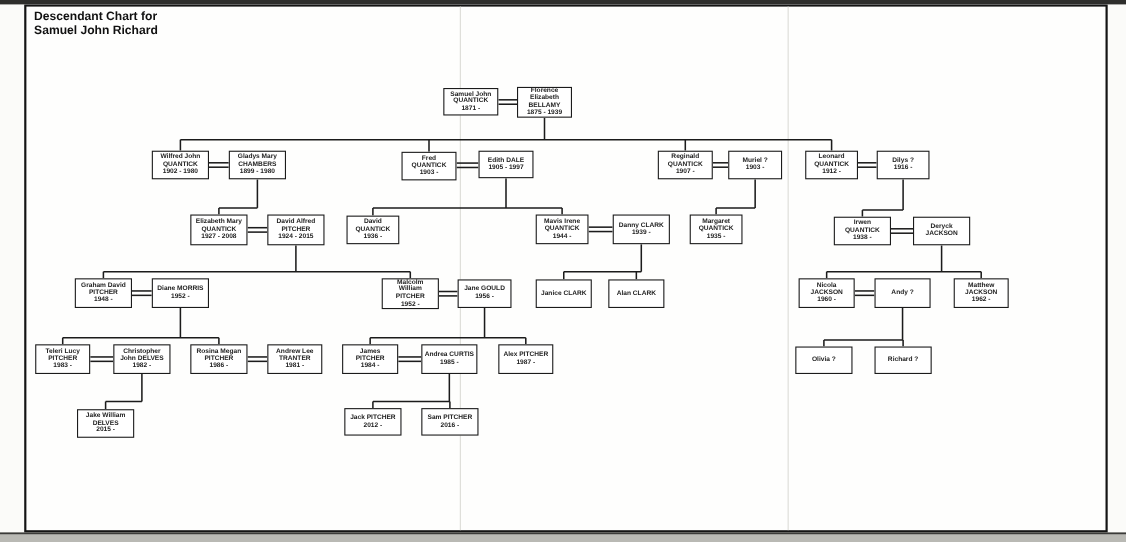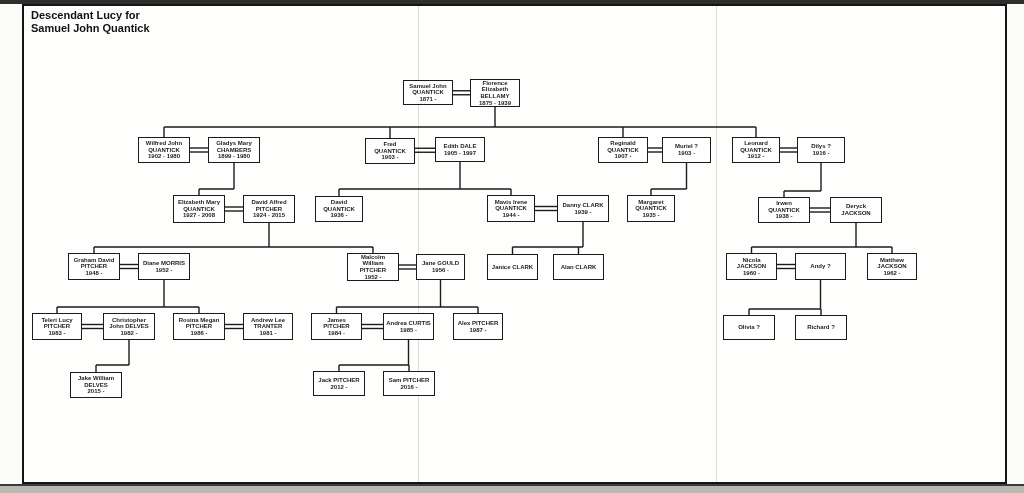--- a/index.html
+++ b/index.html
@@ -23,22 +23,22 @@
 </head>
 <body>
 
 <div id="page">
   <div class="scan-strip-top"></div>
   <div id="sheet"></div>
   <div class="crease" style="left:418px"></div>
   <div class="crease" style="left:716px"></div>
 
   <div id="title">
-    <div>Descendant Lucy for</div>
-    <div>Samuel John Quantick</div>
+    <div>Descendant Chart for</div>
+    <div>Samuel John Richard</div>
   </div>
 
   <svg id="connectors" width="1024" height="493" viewBox="0 0 1024 493">
       <line x1="453" y1="90.75" x2="470" y2="90.75" stroke="#1b1b1b" stroke-width="1.4"></line>
       <line x1="453" y1="94.75" x2="470" y2="94.75" stroke="#1b1b1b" stroke-width="1.4"></line>
       <line x1="190" y1="148" x2="208" y2="148" stroke="#1b1b1b" stroke-width="1.4"></line>
       <line x1="190" y1="152" x2="208" y2="152" stroke="#1b1b1b" stroke-width="1.4"></line>
       <line x1="415" y1="148.25" x2="435" y2="148.25" stroke="#1b1b1b" stroke-width="1.4"></line>
       <line x1="415" y1="152.25" x2="435" y2="152.25" stroke="#1b1b1b" stroke-width="1.4"></line>
       <line x1="648" y1="148" x2="662" y2="148" stroke="#1b1b1b" stroke-width="1.4"></line>

